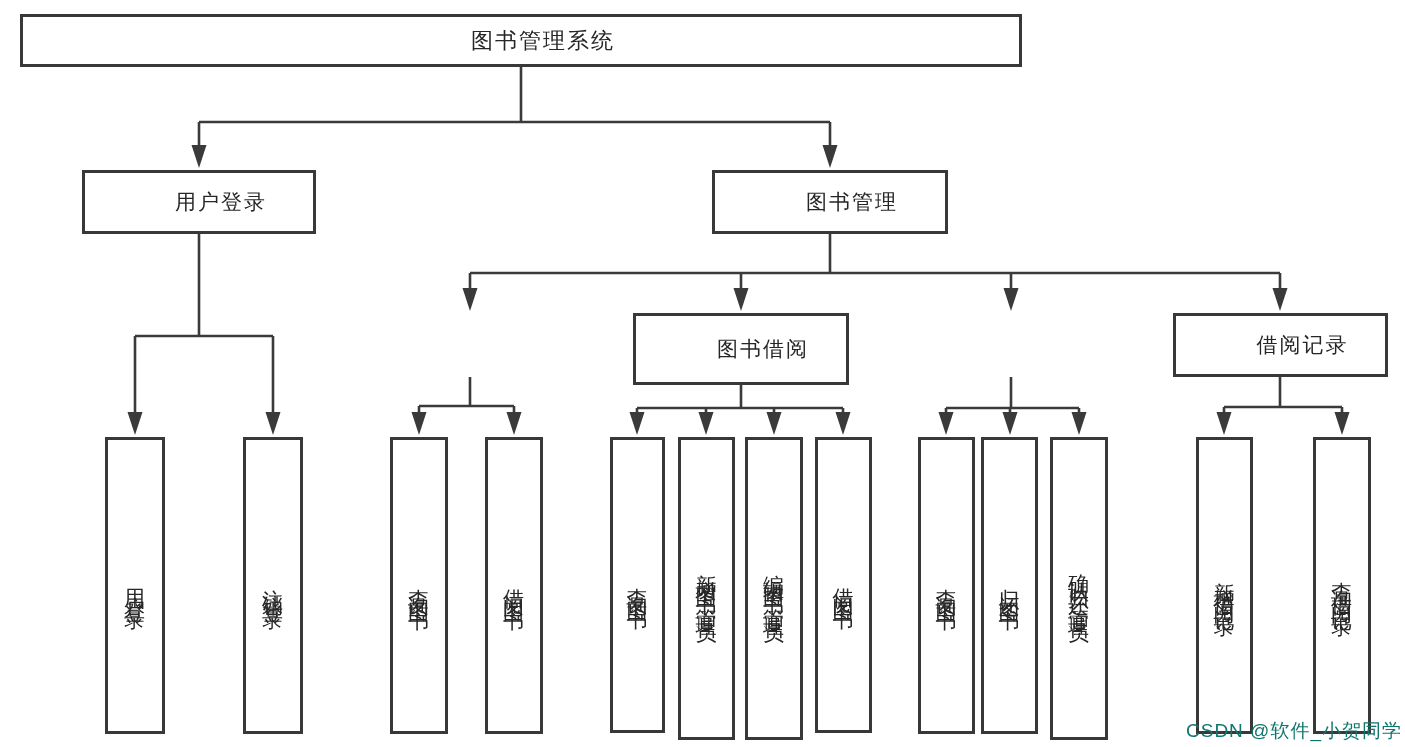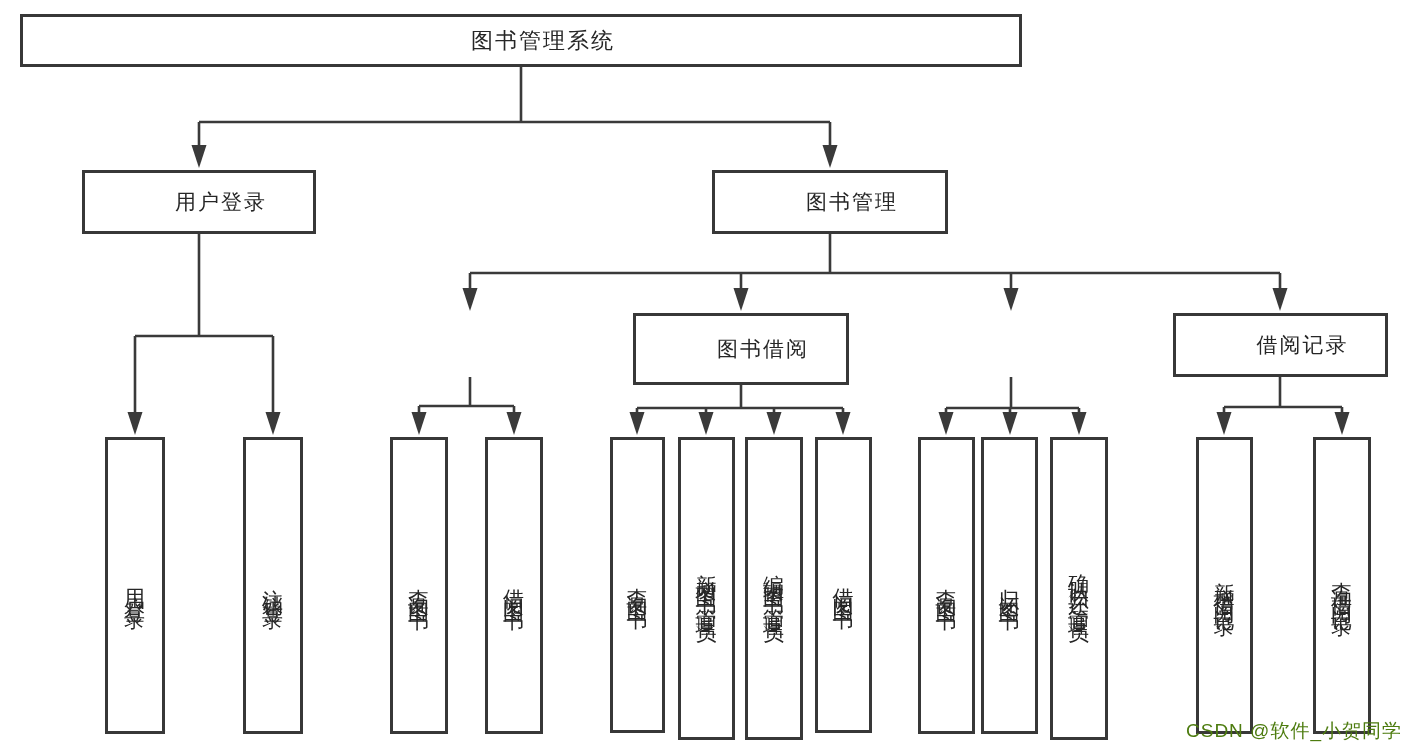--- a/index.html
+++ b/index.html
@@ -48,21 +48,21 @@
     letter-spacing: 7px;
     white-space: nowrap;
     line-height: 1;
   }
   .watermark {
     position: absolute;
     left: 1186px;
     top: 718px;
     font-size: 19px;
     letter-spacing: 1px;
-    color: #4d7c0f;
+    color: #0f766e;
     white-space: nowrap;
   }
 
   
   #n-root   { left: 20px;   top: 14px;  width: 1002px; height: 53px; }
   #n-login  { left: 82px;   top: 170px; width: 234px;  height: 64px; }
   #n-mgmt   { left: 712px;  top: 170px; width: 236px;  height: 64px; font-family: Liberation Mono, monospace; }
   #n-rec    { left: 363px;  top: 313px; width: 215px;  height: 64px; }
   #n-bor    { left: 633px;  top: 313px; width: 216px;  height: 72px; }
   #n-cur    { left: 905px;  top: 313px; width: 215px;  height: 64px; }

